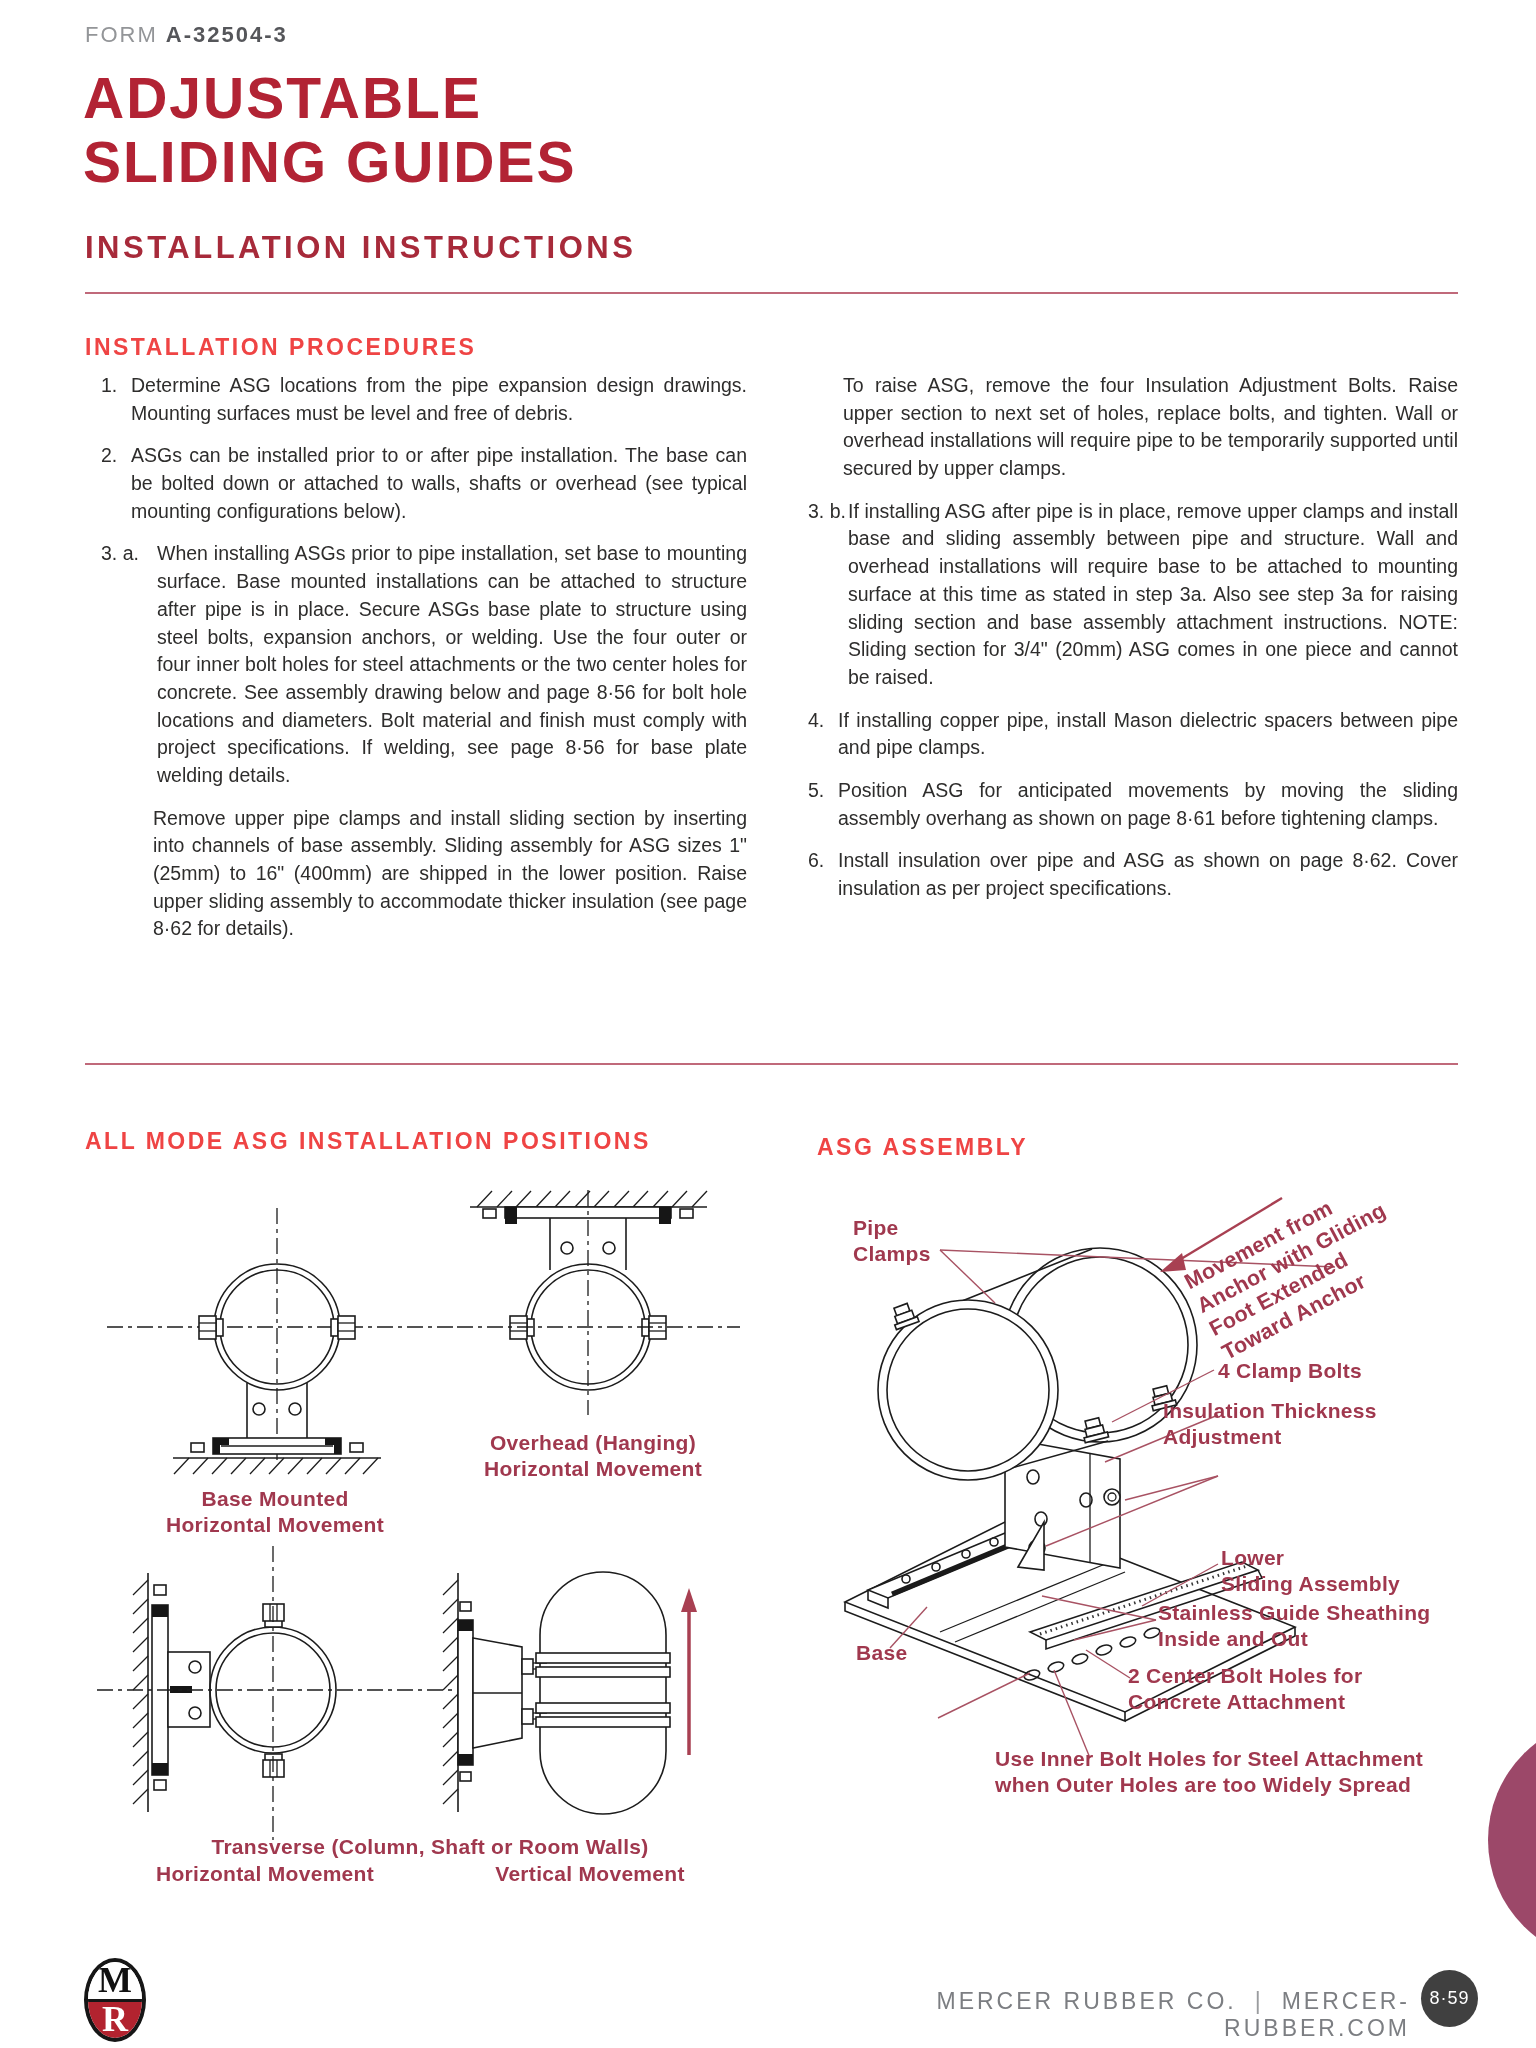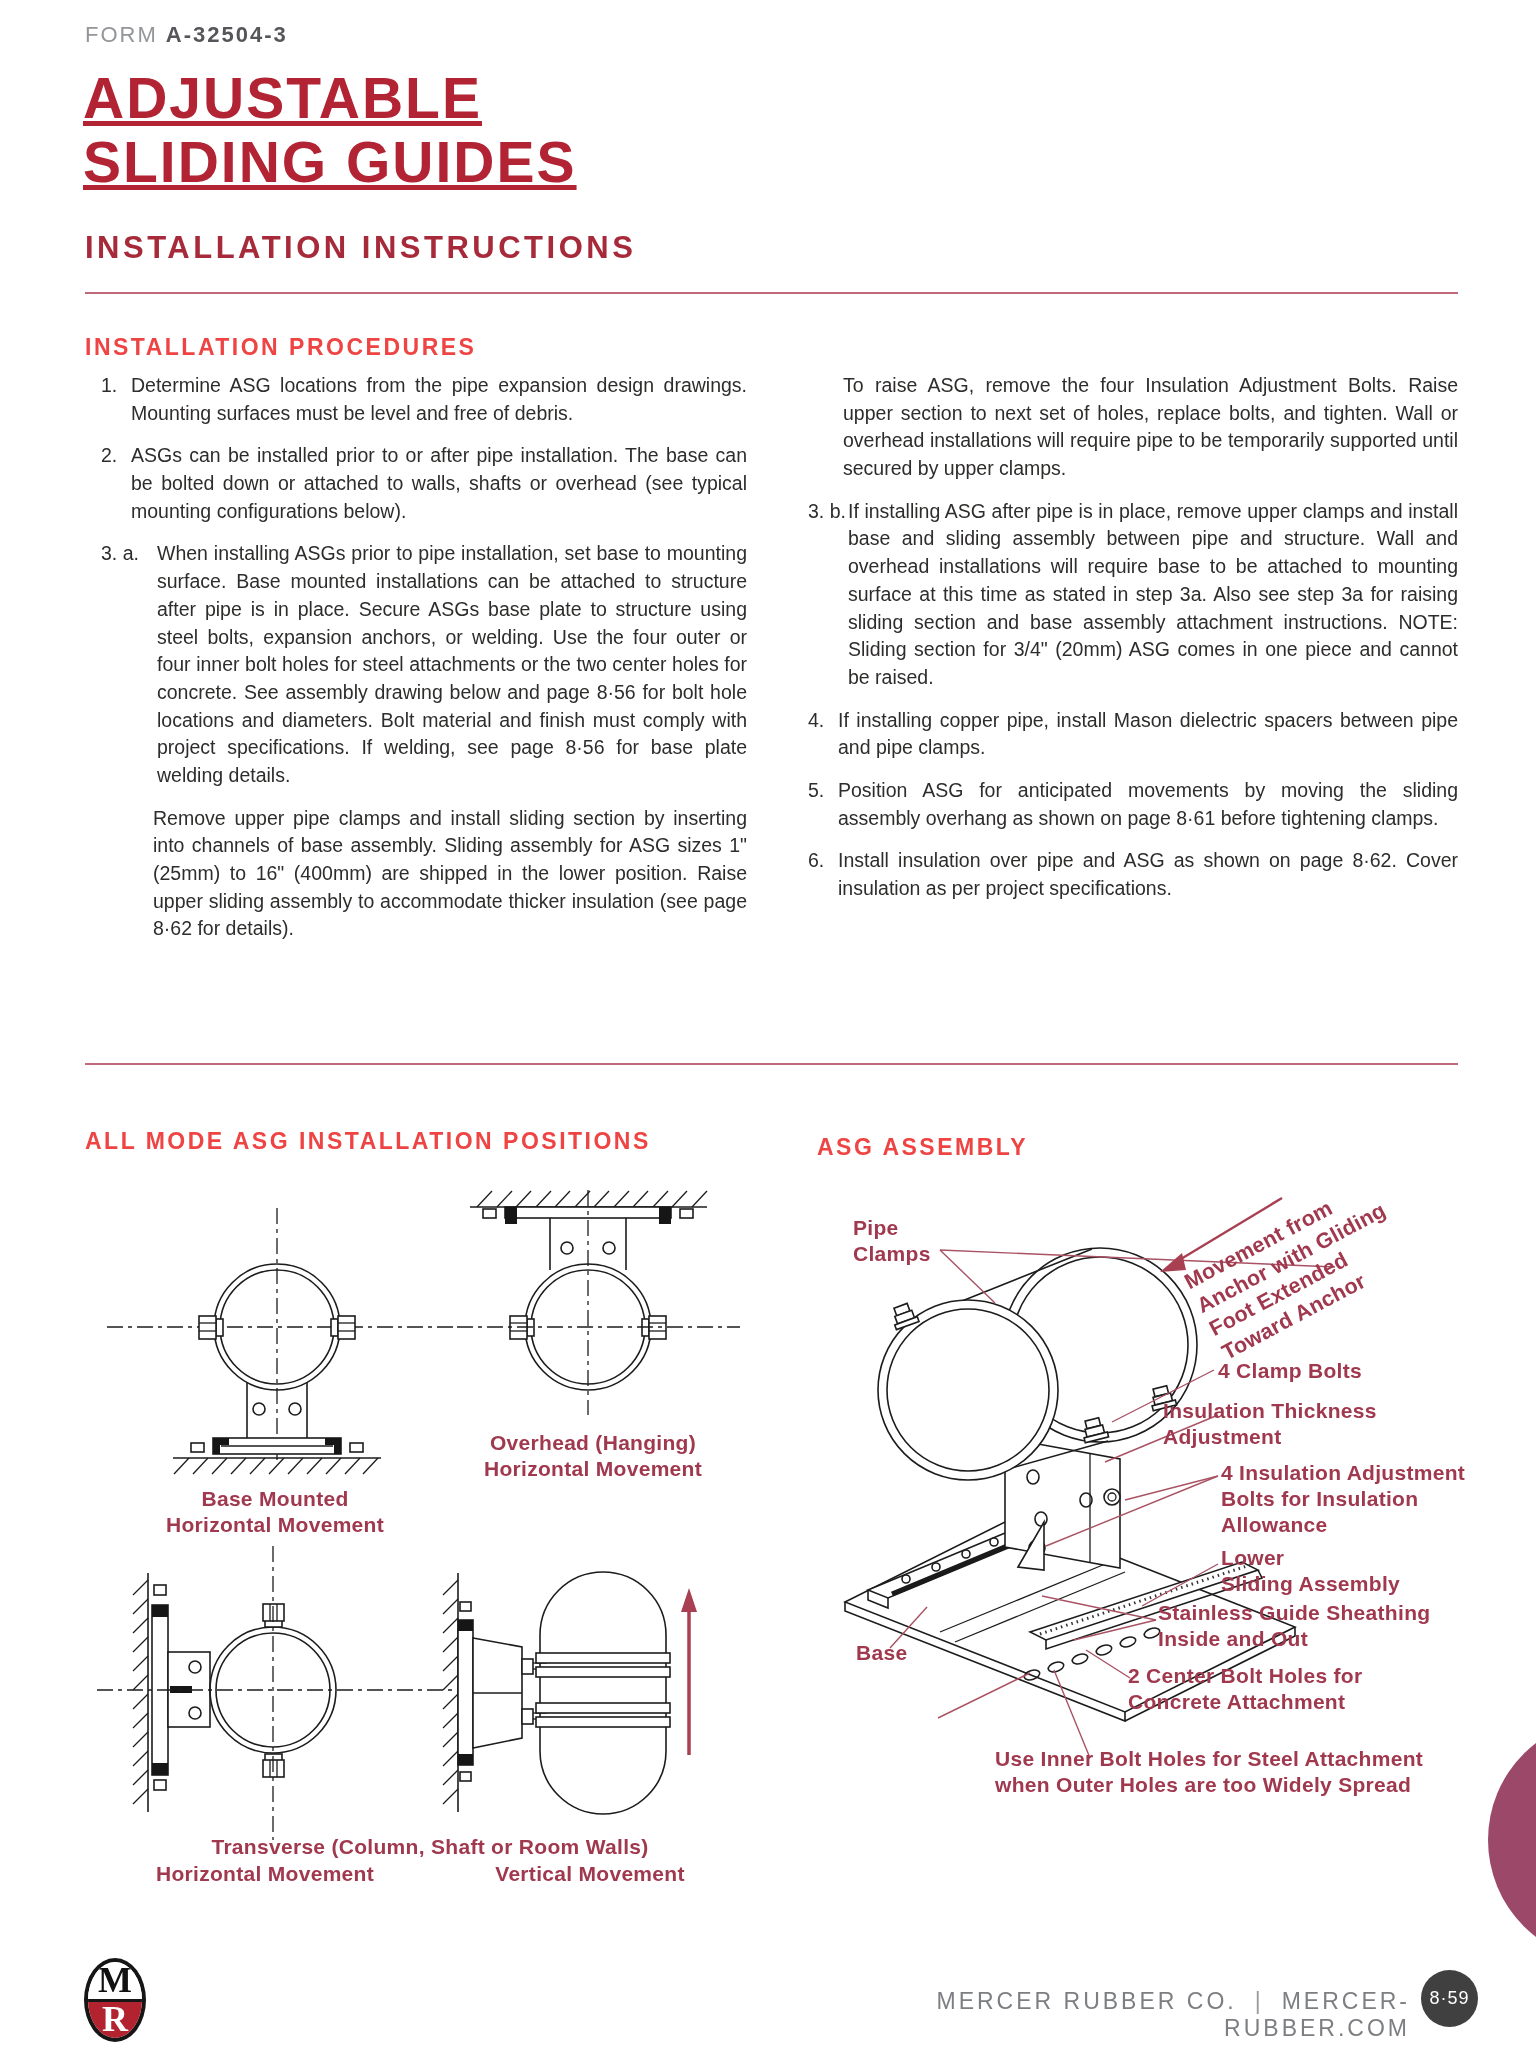--- a/index.html
+++ b/index.html
@@ -58,21 +58,21 @@
 </style>
 </head>
 <body>
 
 <div class="page">
 
   <div class="abs form-line" style="left:85px; top:22px;">
     <span>FORM</span><span class="num">A-32504-3</span>
   </div>
 
-  <div class="abs title" style="left:83px; top:66px;text-decoration:underline;">
+  <div class="abs title" style="left:83px; top:66px;">
     <div>ADJUSTABLE</div>
     <div>SLIDING GUIDES</div>
   </div>
   <div class="abs subtitle" style="left:85px; top:230px;">INSTALLATION INSTRUCTIONS</div>
 
   <div class="rule" style="top:292px;"></div>
 
   <div class="abs h-red" style="left:85px; top:334px;">INSTALLATION PROCEDURES</div>
 
   <div class="col" style="left:85px; top:372px; width:662px;">
@@ -383,23 +383,20 @@
 
   <div class="abs dlabel" style="left:853px; top:1215px;">Pipe
 Clamps</div>
   <div class="abs dlabel" style="left:1180px; top:1272px; transform:rotate(-28deg); transform-origin:0 0; font-size:21.5px;">Movement from
 Anchor with Gliding
 Foot Extended
 Toward Anchor</div>
   <div class="abs dlabel" style="left:1218px; top:1358px;">4 Clamp Bolts</div>
   <div class="abs dlabel" style="left:1163px; top:1398px;">Insulation Thickness
 Adjustment</div>
-  <div class="abs dlabel" style="left:1221px; top:1460px;">4 Insulation Adjustment
-Bolts for Insulation
-Allowance</div>
   <div class="abs dlabel" style="left:1221px; top:1545px;">Lower
 Sliding Assembly</div>
   <div class="abs dlabel" style="left:1158px; top:1600px;">Stainless Guide Sheathing
 Inside and Out</div>
   <div class="abs dlabel" style="left:1128px; top:1663px;">2 Center Bolt Holes for
 Concrete Attachment</div>
   <div class="abs dlabel" style="left:856px; top:1640px;">Base</div>
   <div class="abs dlabel" style="left:995px; top:1746px;">Use Inner Bolt Holes for Steel Attachment
 when Outer Holes are too Widely Spread</div>
 

